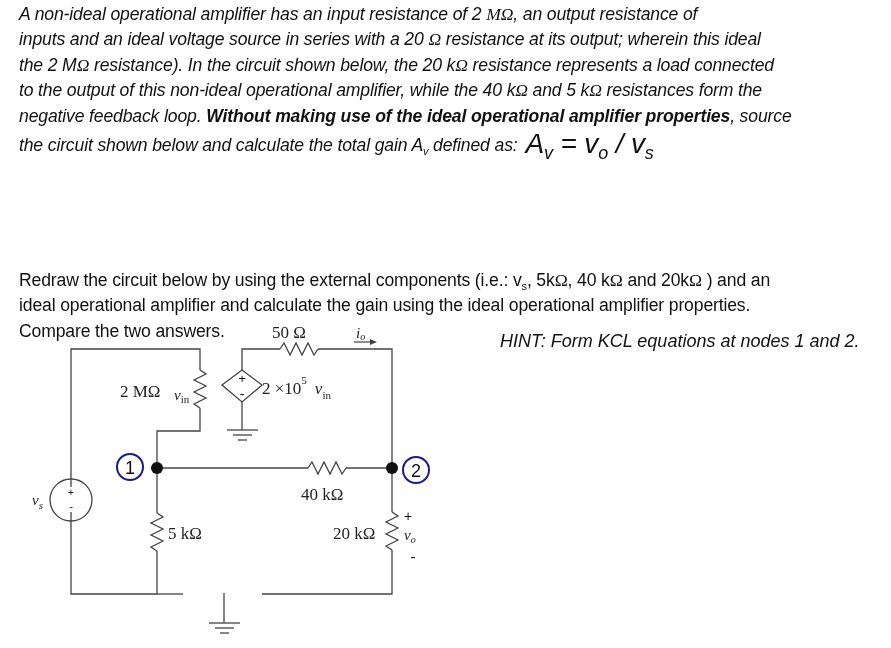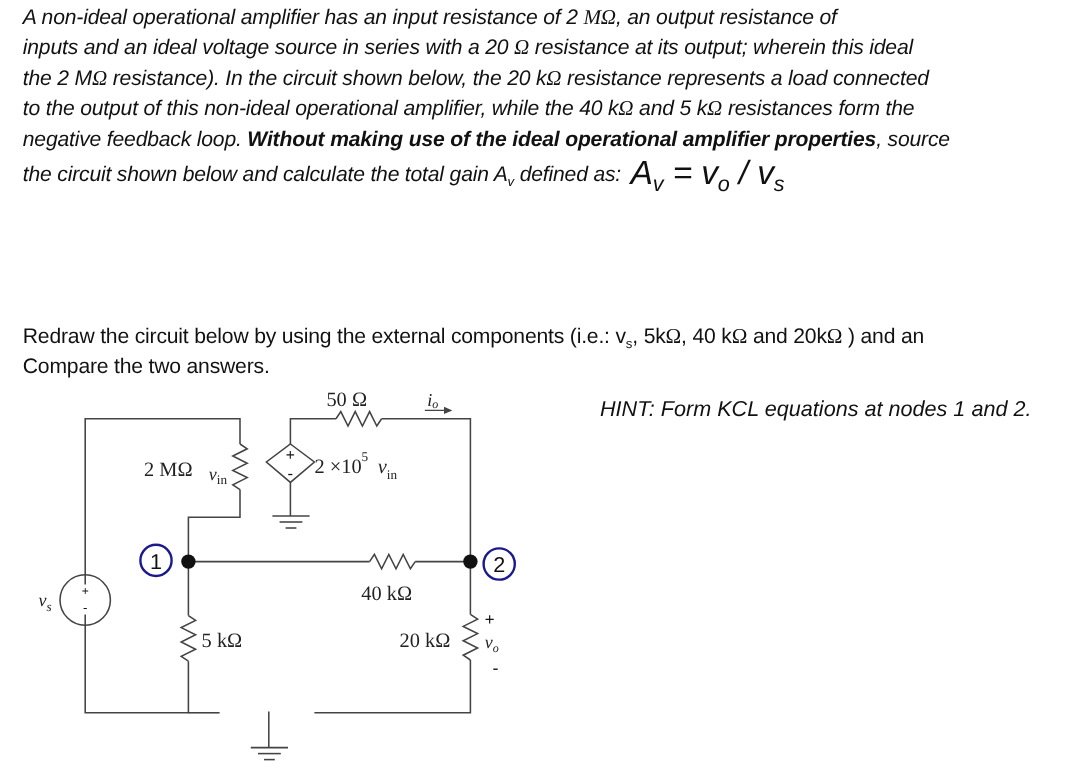--- a/index.html
+++ b/index.html
@@ -24,20 +24,21 @@
   <span class="line"><span>A non-ideal operational amplifier has an input resistance of 2 </span><span class="om">MΩ</span><span>, an output resistance of</span></span>
   <span class="line"><span>inputs and an ideal voltage source in series with a 20 </span><span class="om">Ω</span><span> resistance at its output; wherein this ideal</span></span>
   <span class="line"><span>the 2 M</span><span class="om">Ω</span><span> resistance). In the circuit shown below, the 20 k</span><span class="om">Ω</span><span> resistance represents a load connected</span></span>
   <span class="line"><span>to the output of this non-ideal operational amplifier, while the 40 k</span><span class="om">Ω</span><span> and 5 k</span><span class="om">Ω</span><span> resistances form the</span></span>
   <span class="line"><span>negative feedback loop.  </span><b>Without making use of the ideal operational amplifier properties</b><span>, source</span></span>
   <span class="line"><span>the circuit shown below and calculate the total gain A</span><sub>v</sub><span> defined as:</span><span class="bigformula"><span>A</span><sub>v</sub><span> = v</span><sub>o</sub><span> / v</span><sub>s</sub></span></span>
 </div>
 
 <div class="para" style="top:245px;margin-top:23px;">
   <span class="line"><span>Redraw the circuit below by using the external components (i.e.:  v</span><sub>s</sub><span>, 5k</span><span class="om">Ω</span><span>, 40 k</span><span class="om">Ω</span><span> and 20k</span><span class="om">Ω</span><span> ) and an</span></span>
+  <span class="line"><span>ideal operational amplifier and calculate the gain using the ideal operational amplifier properties.</span></span>
   <span class="line"><span>Compare the two answers.</span></span>
 </div>
 
 <div class="hint">HINT: Form KCL equations at nodes 1 and 2.</div>
 
 <svg class="circuit" width="460" height="348" viewBox="0 300 460 348">
   <g stroke="#444" stroke-width="1.3" fill="none">
 
     <polyline points="71,487 71,349 200,349 200,370"></polyline>
 

